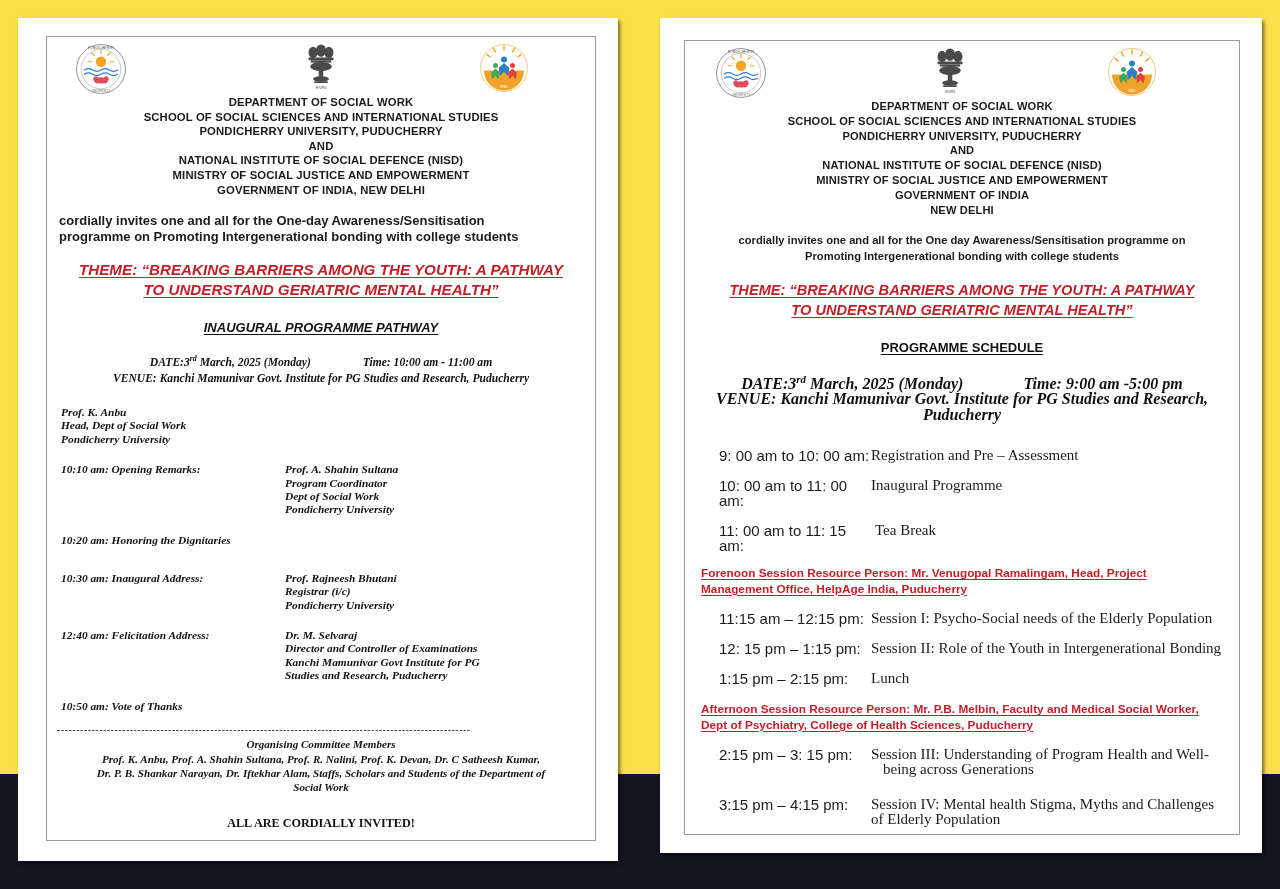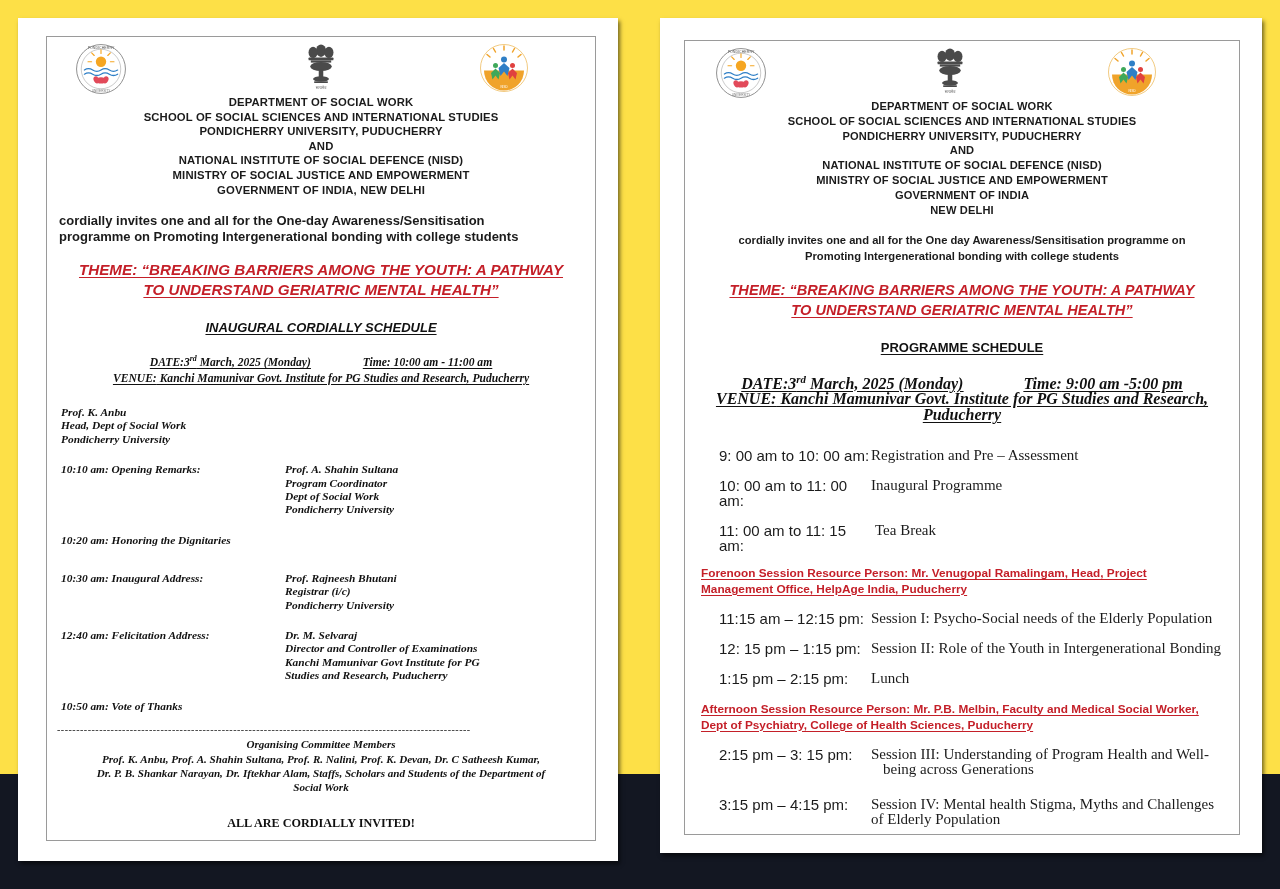--- a/index.html
+++ b/index.html
@@ -85,21 +85,21 @@
     margin-top: 16px;
     text-align: center;
     font-weight: bold;
     font-style: italic;
     font-size: 11.6px;
     line-height: 15.5px;
     color: #111;
     font-family: "Liberation Serif", serif;
   }
   .datebar .l1 span, .datebar .l2 span {
-    text-decoration: underline; text-underline-offset: 1.5px;
+    text-underline-offset: 1.5px;
   }
   .datebar .gap { display: inline-block; width: 52px; }
   .datebar sup { font-size: .68em; vertical-align: super; }
   .datebar-r { font-size: 16px; }
   .datebar-r .gap { width: 60px; }
 
   
   .agenda { margin-top: 20px; padding: 0 6px 0 14px; }
   .arow { display: flex; margin-bottom: 17px; }
   .arow .t {
@@ -249,21 +249,21 @@
         <div>cordially invites one and all for the One-day Awareness/Sensitisation</div>
         <div>programme on Promoting Intergenerational bonding with college students</div>
       </div>
 
       <div class="theme">
         <div><span>THEME: “BREAKING BARRIERS AMONG THE YOUTH: A PATHWAY</span></div>
         <div><span>TO UNDERSTAND GERIATRIC MENTAL HEALTH”</span></div>
       </div>
 
       <div class="sched-title">
-        <span>INAUGURAL CORDIALLY SCHEDULE</span>
+        <span>INAUGURAL PROGRAMME PATHWAY</span>
       </div>
 
       <div class="datebar">
         <div class="l1"><span><b>DATE:</b><span>3</span><sup>rd</sup><span> March, 2025 (Monday)</span><span class="gap"></span><b>Time:</b><span> 10:00 am - 11:00 am</span></span></div>
         <div class="l2"><span><b>VENUE:</b><span> Kanchi Mamunivar Govt. Institute for PG Studies and Research, Puducherry</span></span></div>
       </div>
 
       <div class="agenda">
         <div class="arow">
           <div class="d">

